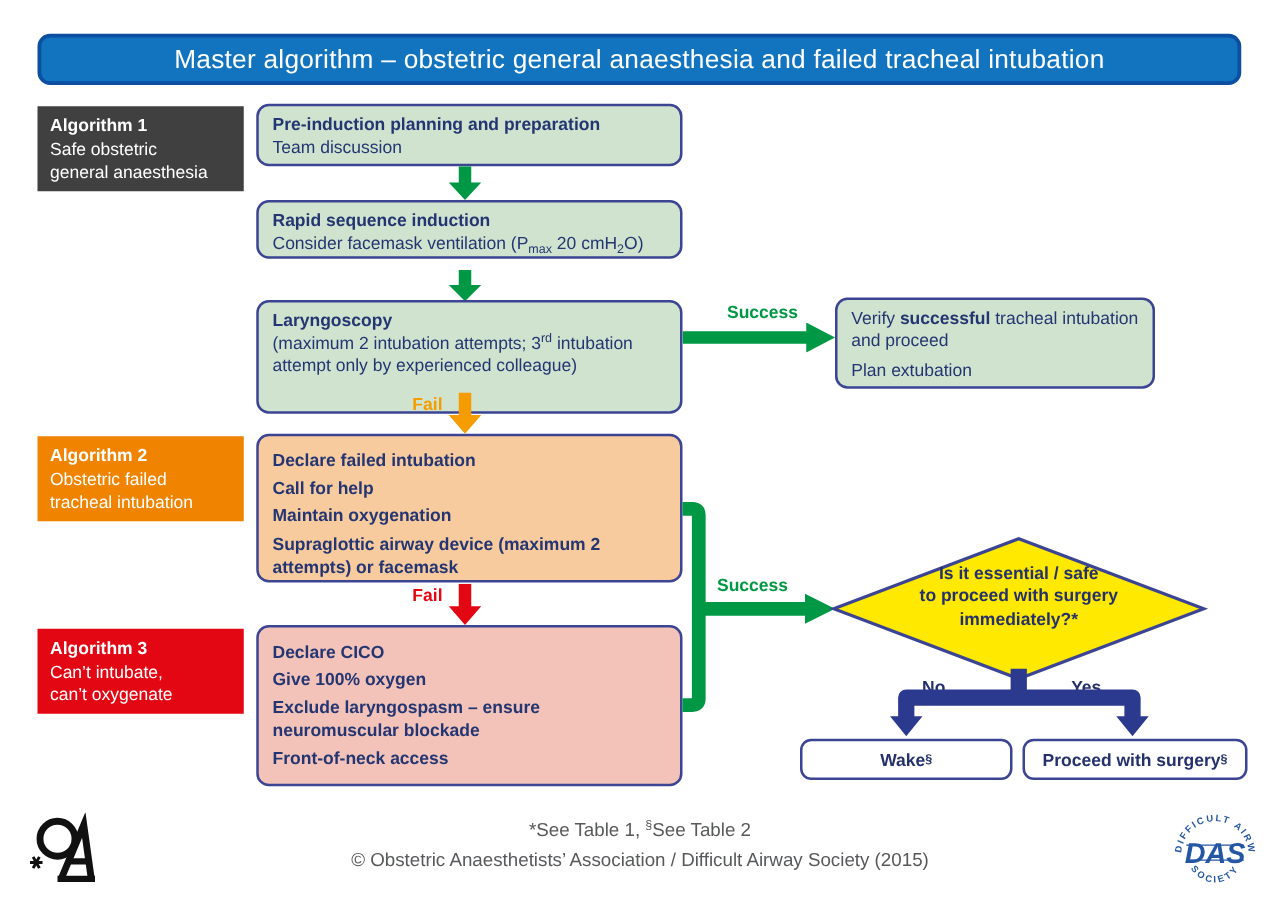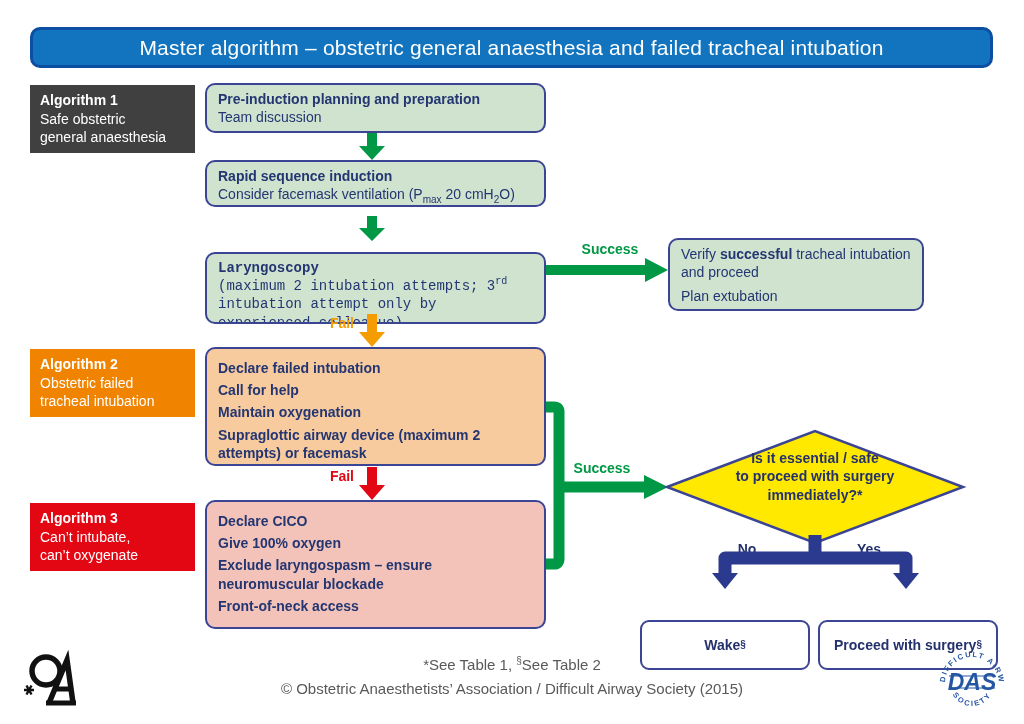--- a/index.html
+++ b/index.html
@@ -34,21 +34,21 @@
 
   .edge-label { font-weight:bold; font-size:14px; text-align:center; }
   .green-text  { color:#009845; }
   .orange-text { color:#F59C00; text-align:right; }
   .red-text    { color:#E30613; text-align:right; }
   .navy-text   { color:#24316D; }
 
   .decision-text { left:685px; top:449px; width:260px; text-align:center;
     white-space:pre-line; font-weight:bold; font-size:14px; color:#24316D; line-height:1.32; }
 
-  .outcome-box { top:620px; height:50px; box-sizing:border-box; background:#fff;
+  .outcome-box { top:591px; height:33px; box-sizing:border-box; background:#fff;
     border:2px solid #3C4494; border-radius:9px; color:#24316D; font-weight:bold; font-size:14px;
     display:flex; align-items:center; justify-content:center; }
 
   .footnote  { left:0; top:656px; width:1024px; text-align:center; font-size:15px; color:#58595B; }
   .copyright { left:0; top:680px; width:1024px; text-align:center; font-size:15px; color:#58595B; }
 </style>
 </head>
 <body>
 
 <div class="page">
@@ -84,21 +84,21 @@
 
   <div class="abs flow-box" style="top:160px; height:47px;">
     <p class="t">Rapid sequence induction</p>
     <p><span>Consider facemask ventilation (P</span><span class="sub">max</span><span> 20 cmH</span><span class="sub">2</span><span>O)</span></p>
   </div>
 
   <svg class="abs" style="left:359px; top:216px;" width="26" height="25" viewBox="0 0 26 25">
     <path d="M8 0 H18 V12 H26 L13 25 L0 12 H8 Z" fill="#009845"></path>
   </svg>
 
-  <div class="abs flow-box" style="top:252px; height:72px;font-family:Liberation Mono, monospace;">
+  <div class="abs flow-box" style="top:240px; height:91px;">
     <p class="t">Laryngoscopy</p>
     <p><span>(maximum 2 intubation attempts; 3</span><span class="sup">rd</span><span> intubation attempt only by experienced colleague)</span></p>
   </div>
 
   <div class="abs edge-label green-text" style="left:546px; top:241px; width:128px;">Success</div>
   <svg class="abs" style="left:546px; top:258px;" width="122" height="24" viewBox="0 0 122 24">
     <path d="M0 7 H99 V0 L122 12 L99 24 V17 H0 Z" fill="#009845"></path>
   </svg>
 
   <div class="abs flow-box" style="left:668px; top:238px; width:256px; height:73px;">

